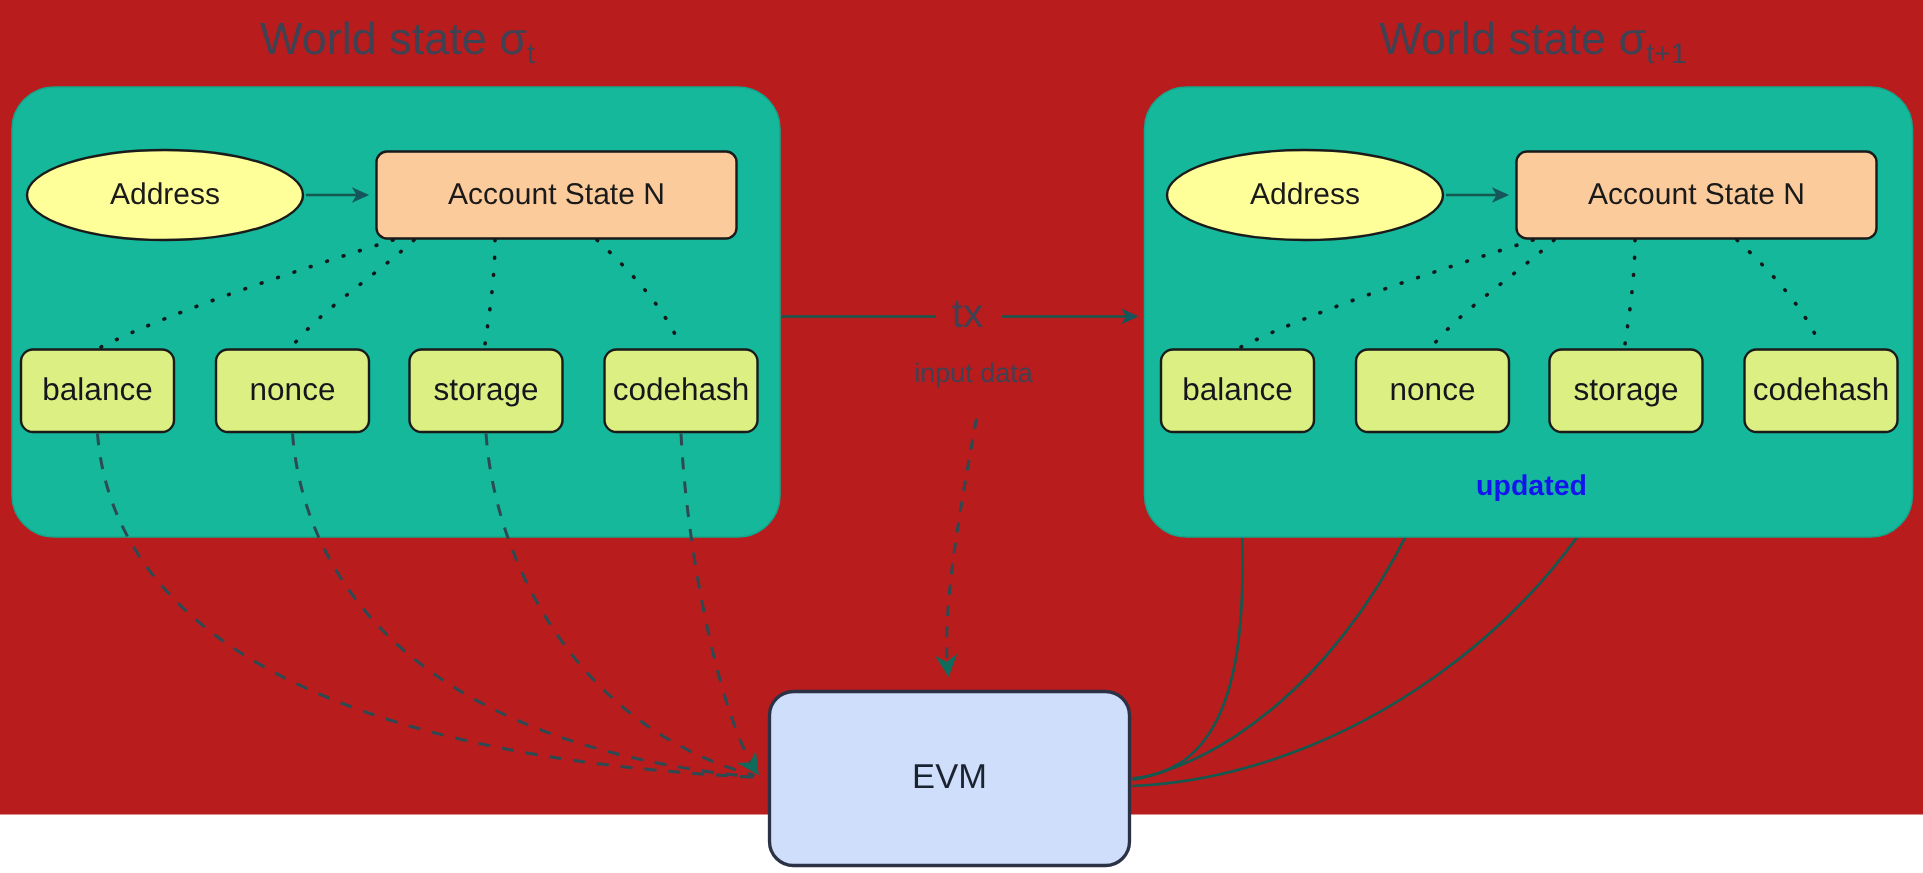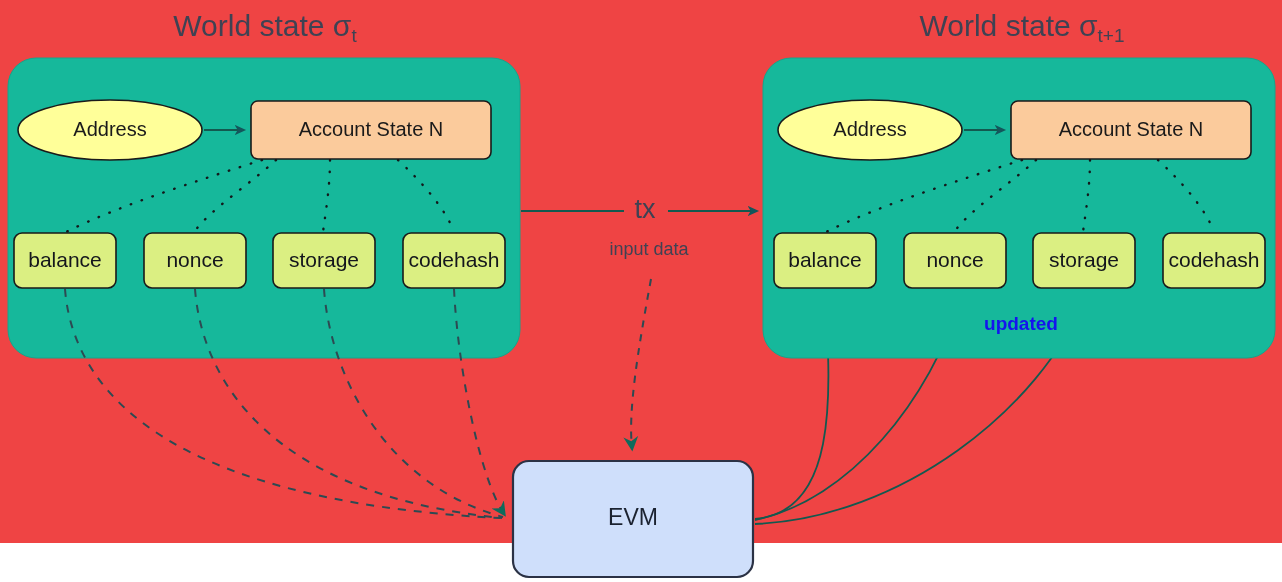--- a/index.html
+++ b/index.html
@@ -11,21 +11,21 @@
     width: 1282px;
     height: 582px;
     font-family: "Liberation Sans", sans-serif;
     overflow: hidden;
     position: relative;
   }
   #diagram-root {
     position: relative;
     width: 1282px;
     height: 543px;
-    background: #ef4444;
+    background: #b91c1c;
   }
   svg.layer {
     position: absolute;
     top: 0;
     left: 0;
     width: 1282px;
     height: 582px;
   }
   .panel-title {
     font-family: "Liberation Sans", sans-serif;

